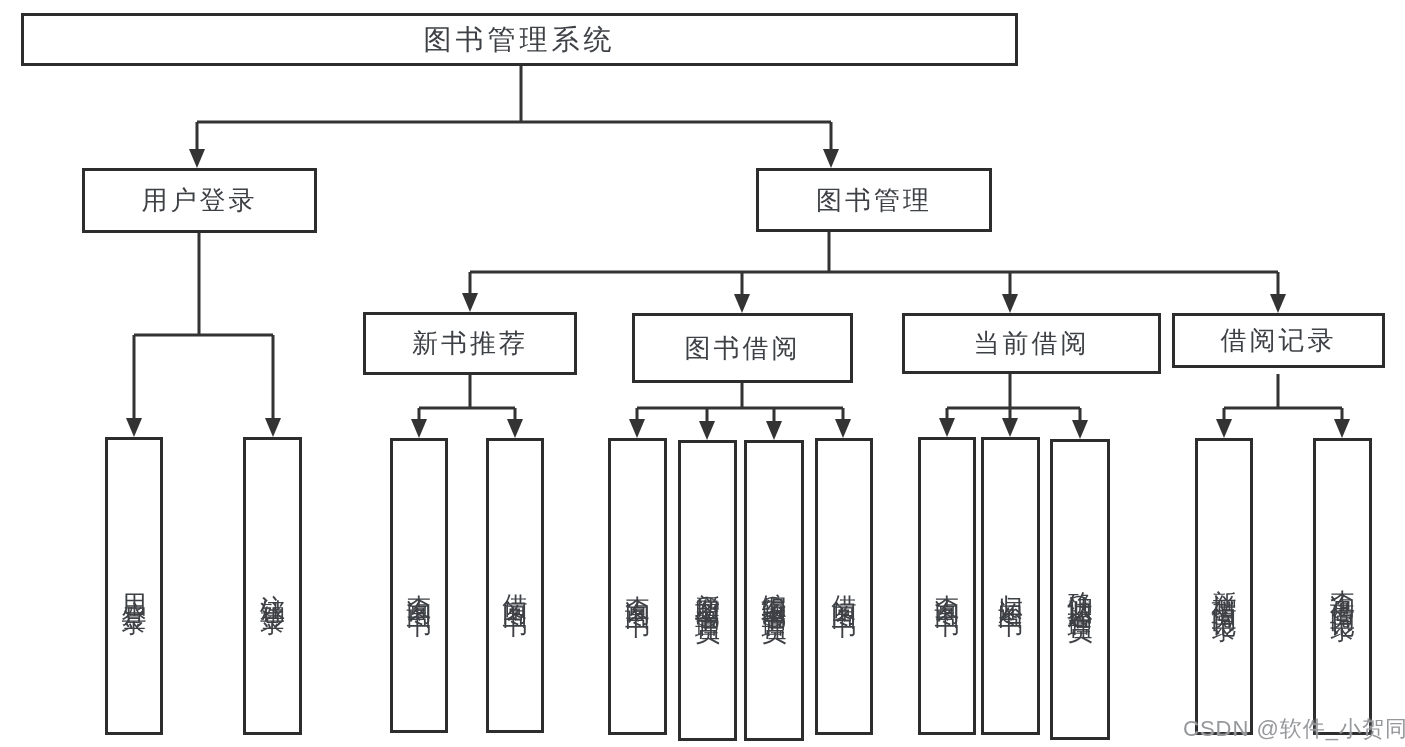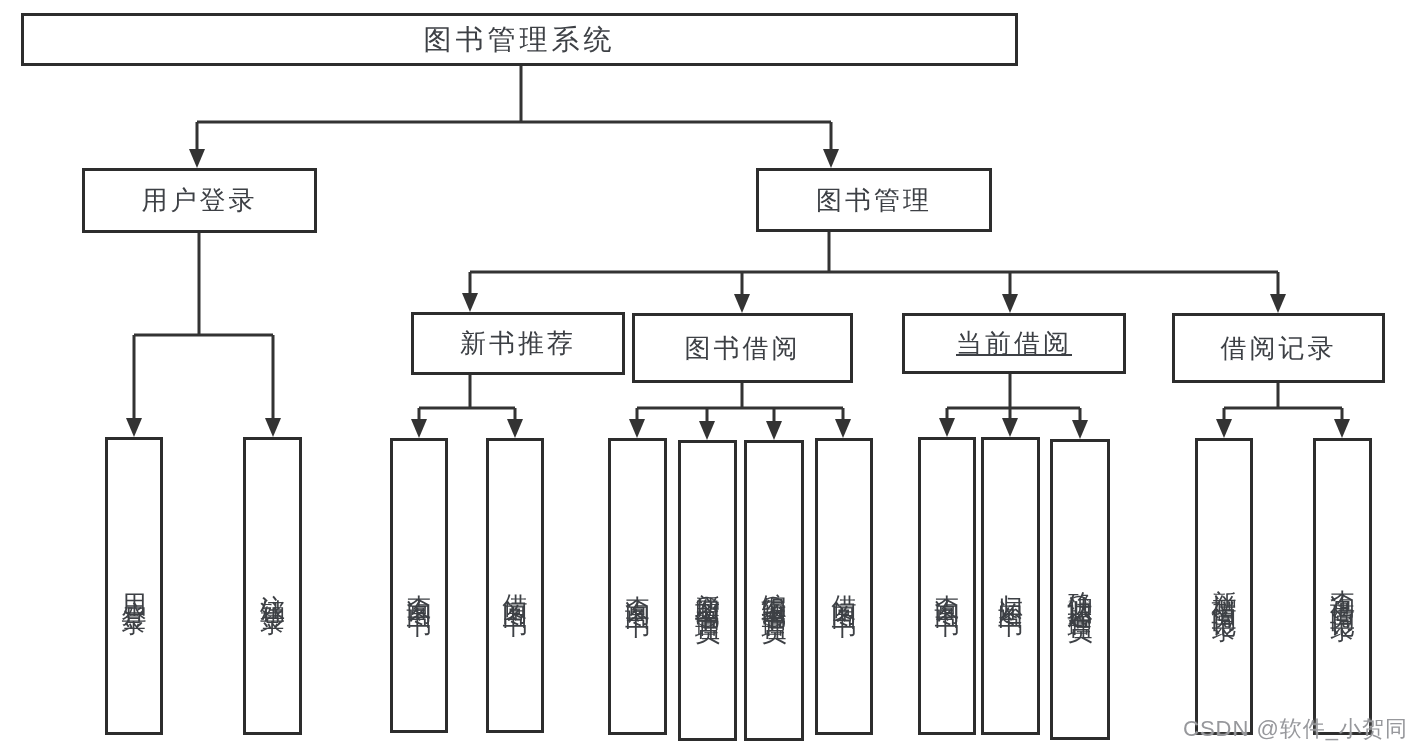--- a/index.html
+++ b/index.html
@@ -46,24 +46,24 @@
     color: #97989c;
     letter-spacing: 1px;
     white-space: nowrap;
     z-index: 5;
     text-shadow: 0 0 2px rgba(255,255,255,0.7);
   }
   
   #n-root   { left: 21px;   top: 13px;  width: 997px; height: 53px; }
   #n-login  { left: 82px;   top: 168px; width: 235px; height: 65px; }
   #n-mgmt   { left: 711px;  top: 168px; width: 236px; height: 64px; margin-left: 45px; }
-  #n-newbk  { left: 363px;  top: 312px; width: 214px; height: 63px; margin-left: 48px; }
+  #n-newbk  { left: 363px;  top: 312px; width: 214px; height: 63px; }
   #n-borrow { left: 632px;  top: 313px; width: 221px; height: 70px; }
-  #n-curr   { left: 902px;  top: 313px; width: 224px; height: 61px; text-decoration: underline; }
-  #n-rec    { left: 1172px; top: 313px; width: 213px; height: 70px; }
+  #n-curr   { left: 902px;  top: 313px; width: 259px; height: 61px; }
+  #n-rec    { left: 1172px; top: 313px; width: 213px; height: 55px; }
   #l-g1a { left: 105px;  top: 437px; width: 58px; height: 298px; }
   #l-g1b { left: 243px;  top: 437px; width: 59px; height: 298px; }
   #l-g2a { left: 390px;  top: 438px; width: 58px; height: 295px; }
   #l-g2b { left: 486px;  top: 438px; width: 58px; height: 295px; }
   #l-g3a { left: 608px;  top: 438px; width: 59px; height: 297px; }
   #l-g3b { left: 678px;  top: 440px; width: 59px; height: 301px; }
   #l-g3c { left: 744px;  top: 440px; width: 60px; height: 301px; }
   #l-g3d { left: 815px;  top: 438px; width: 58px; height: 297px; }
   #l-g4a { left: 918px;  top: 437px; width: 58px; height: 298px; }
   #l-g4b { left: 981px;  top: 437px; width: 59px; height: 298px; }

